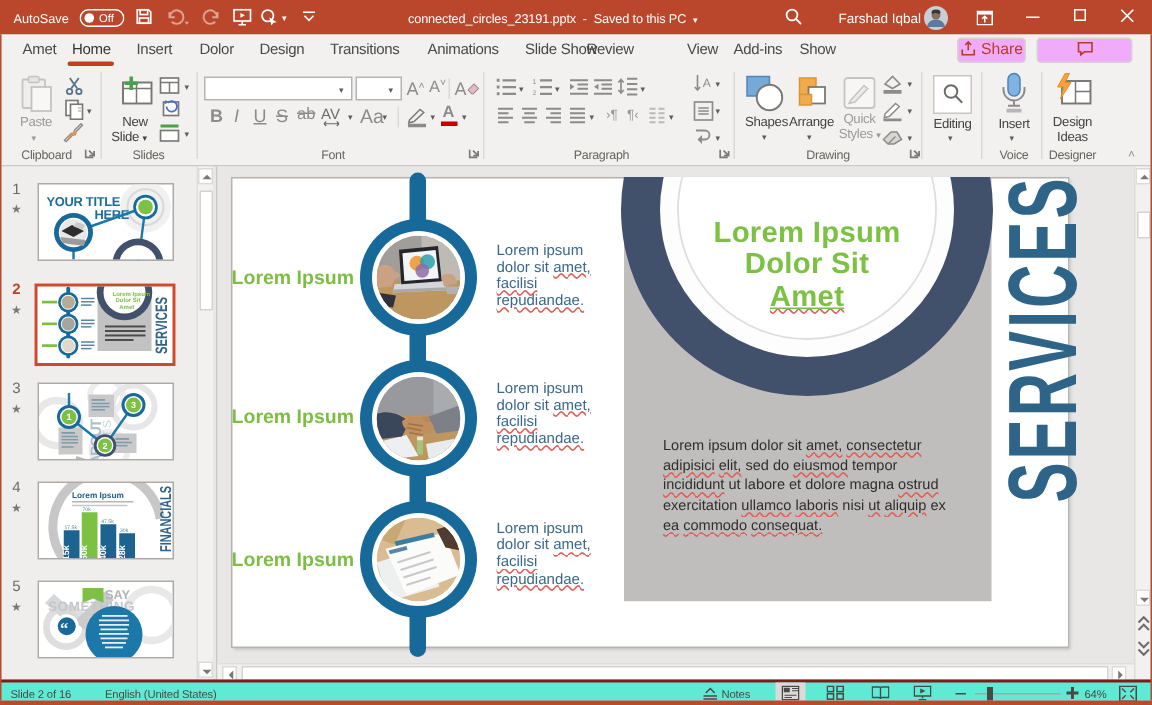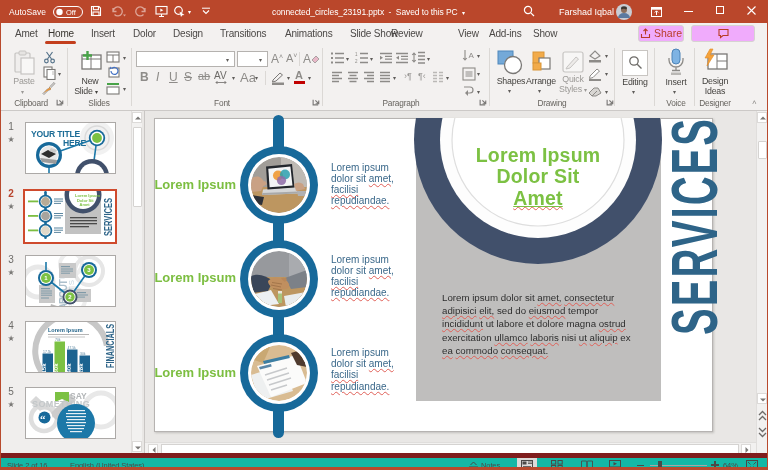--- a/index.html
+++ b/index.html
@@ -42,21 +42,21 @@
 
 #slide { position:absolute; left:154px; top:118px; width:559px; height:314px; background:#fff; border:1px solid #B6B3B1; box-shadow:1px 1px 2px rgba(120,118,115,.35); }
 .tring { position:absolute; width:78px; height:78px; border-radius:50%; background:#17699A; }
 .twhite { position:absolute; left:8px; top:8px; width:62px; height:62px; border-radius:50%; background:#fff; }
 .twhite svg { position:absolute; left:3px; top:3px; border-radius:50%; }
 .glab { position:absolute; left:-30px; width:111px; text-align:right; font-size:13px; font-weight:bold; color:#7CBE41; white-space:nowrap; }
 .stxt { position:absolute; left:176px; width:92px; font-size:10px; line-height:11.2px; color:#3A688A; }
 .sq { text-decoration-line:underline; text-decoration-style:wavy; text-decoration-color:#e06058; text-decoration-thickness:0.9px; text-underline-offset:0.5px; }
 
 
-#status { position:absolute; left:0px; top:453px; width:768px; height:14px; background:#14b8a6; border-top:5px solid #7f1d1d; font-size:7.5px; letter-spacing:-0.1px; color:#4b4947;}
+#status { position:absolute; left:0px; top:453px; width:768px; height:14px; background:#5eead4; border-top:2px solid #7f1d1d; font-size:7.5px; letter-spacing:-0.1px; color:#4b4947;}
 #redline { position:absolute; left:0; top:467px; width:768px; height:3px; background:#B84A2D; }
 .sbbtn { position:absolute; width:10px; height:11px; background:#fff; border:1px solid #DCDAD8; }
 .sbbtn svg { display:block; }
 .sbthumb { position:absolute; width:9px; background:#fff; border:1px solid #D5D3D1; border-radius:1px; }
 #hscroll { position:absolute; left:0px; top:331px; width:611px; height:12px; background:#F2F1F0; border-top:1px solid #E0DEDC; }
 .sbthumbh { position:absolute; top:0.5px; height:10px; background:#fff; border:1px solid #D5D3D1; }
 #lborder { position:absolute; left:0; top:23px; width:1px; height:444px; background:#B84A2D; }
 #rborder { position:absolute; left:767px; top:23px; width:1px; height:444px; background:#B84A2D; }
 </style>
 </head>

